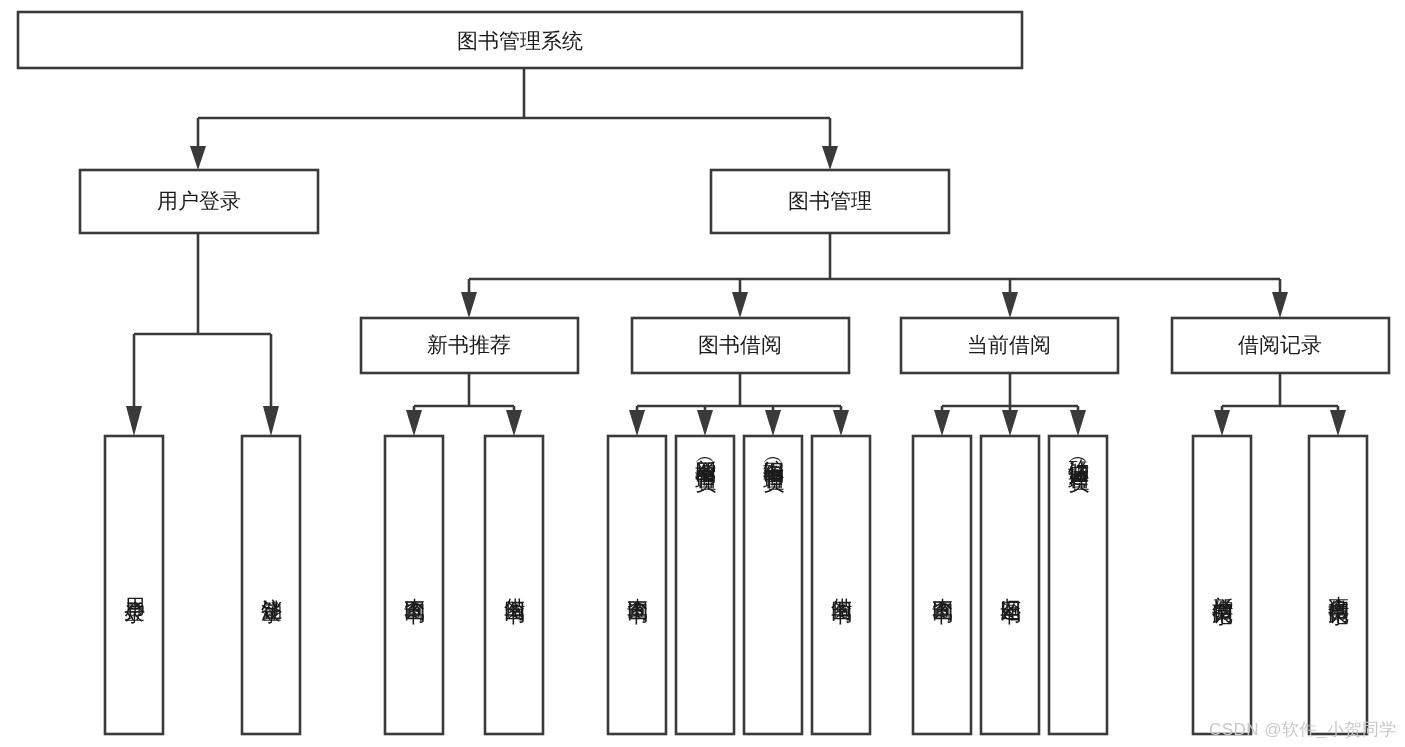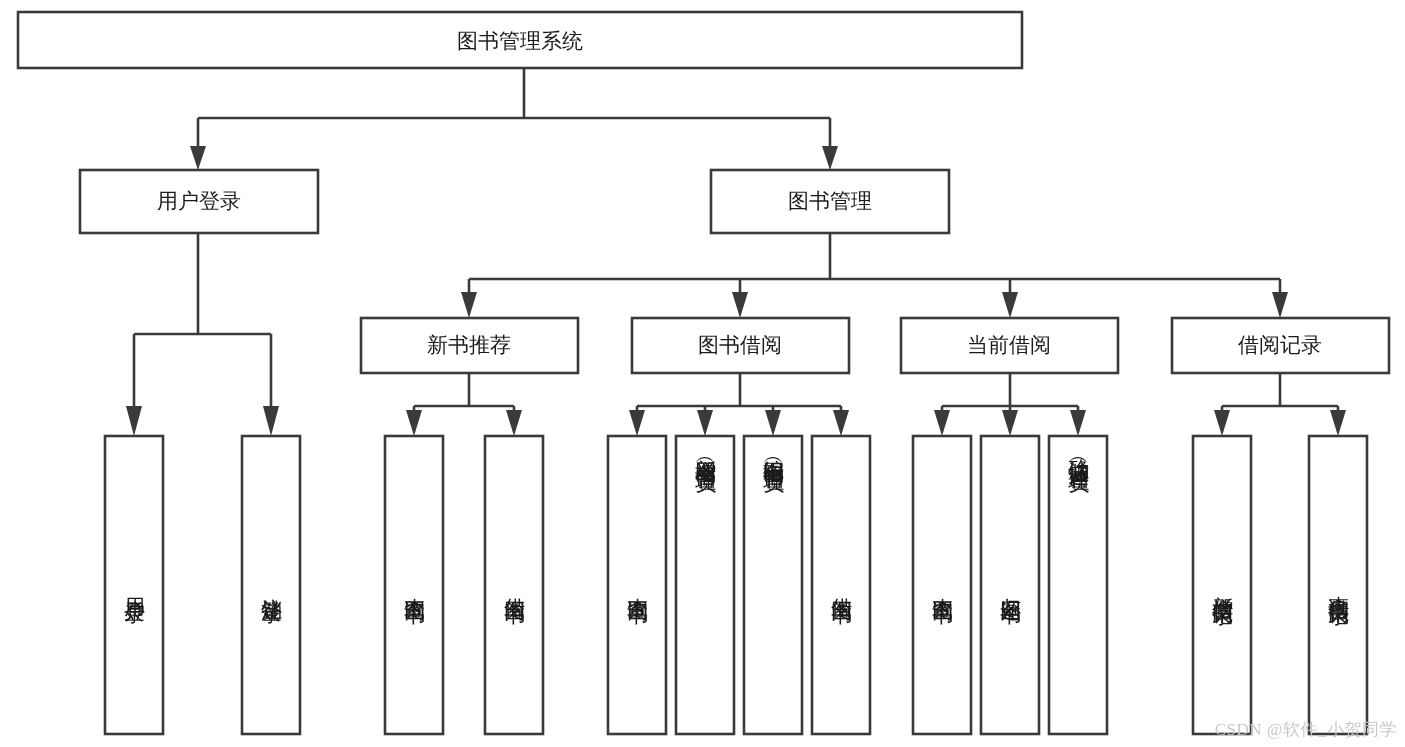--- a/index.html
+++ b/index.html
@@ -63,21 +63,21 @@
     line-height: 1.12;
     letter-spacing: 2px;
     color: #1b1b1b;
     white-space: nowrap;
     text-align: center;
   }
   .watermark {
     position: absolute;
     right: 8px;
     bottom: 6px;
-    font-family: Liberation Serif, serif;
+    font-family: Liberation Sans, sans-serif;
     font-size: 17px;
     color: #c9c9c9;
     letter-spacing: 0.5px;
     white-space: nowrap;
   }
 </style>
 </head>
 <body>
 
 <div id="diagram-root">

